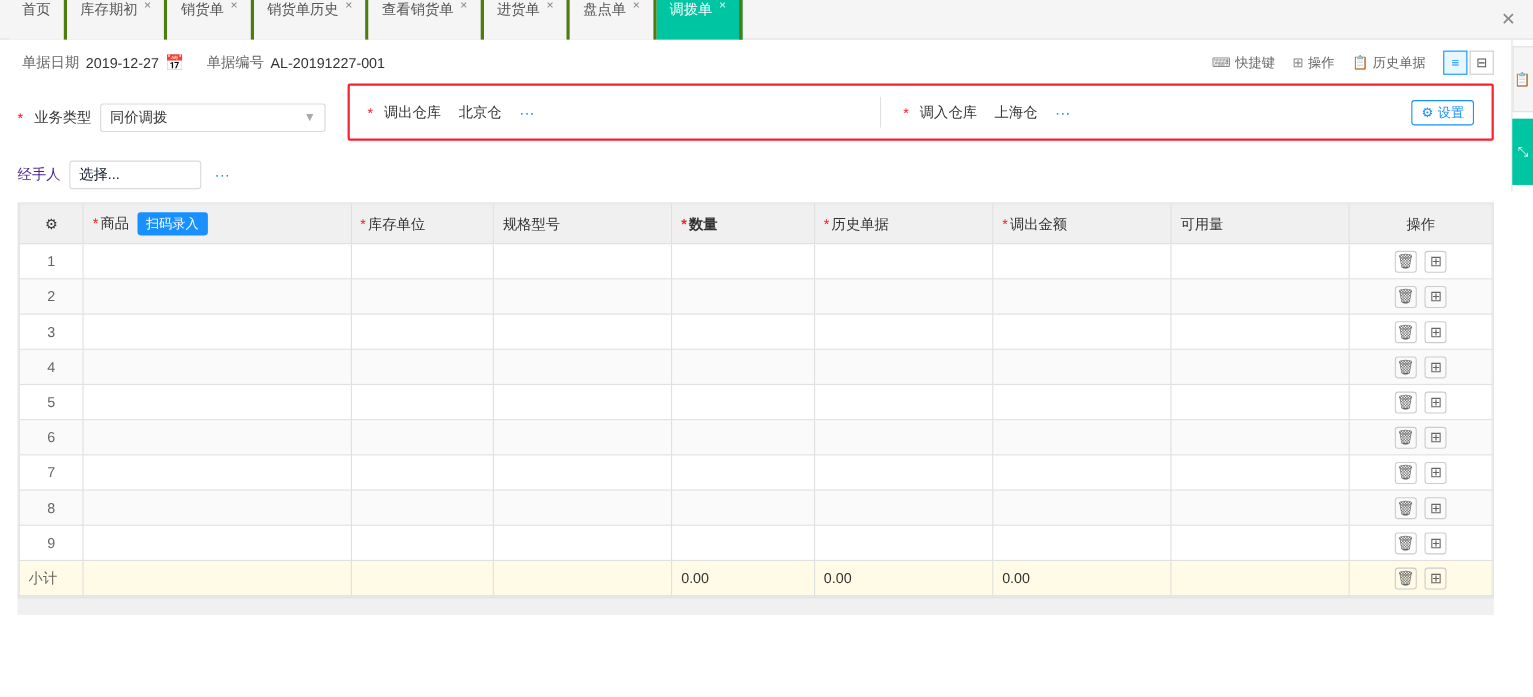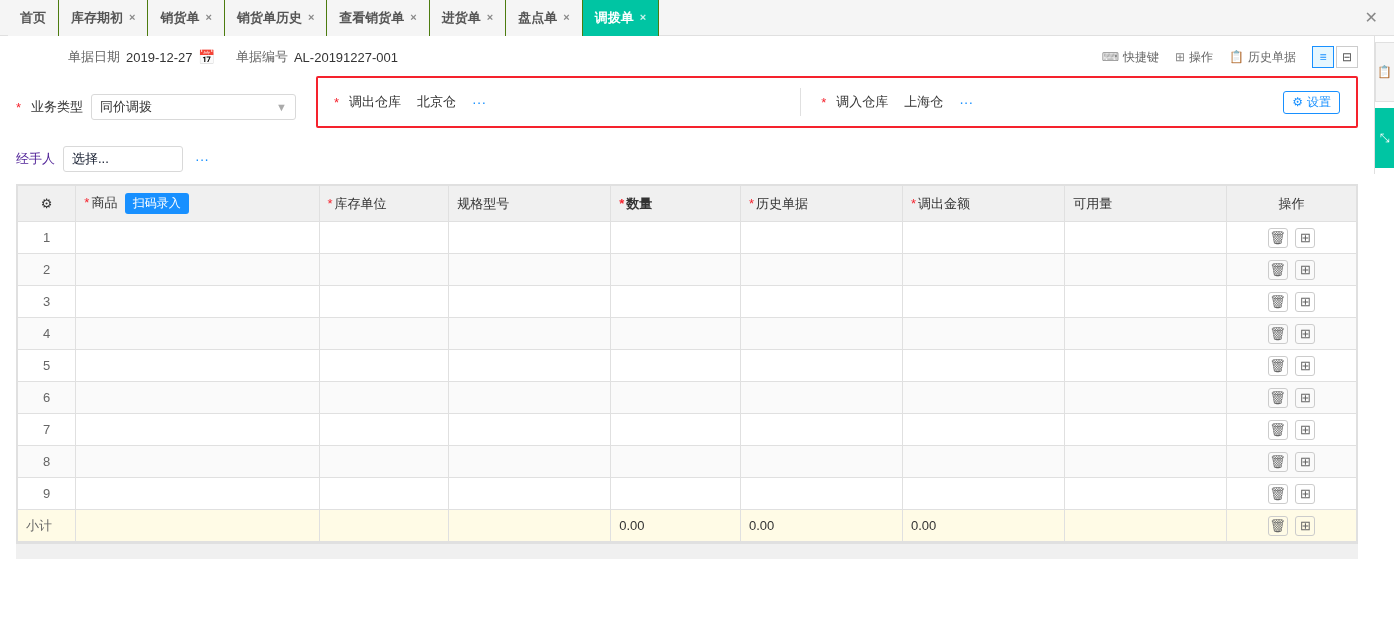--- a/index.html
+++ b/index.html
@@ -10,31 +10,29 @@
       display: flex;
       align-items: center;
       border-bottom: 1px solid #e0e0e0;
       background: #f5f5f5;
       height: 36px;
       padding: 0 8px;
       position: relative;
     }
     .tab-item {
       display: flex;
-      align-items: center;
       padding: 0 12px;
       height: 36px;
       cursor: pointer;
       font-size: 13px;
       color: #555;
       white-space: nowrap;
-      border-right: 1px solid #4d7c0f;
+      border-right: 3px solid #4d7c0f;
       background: #f5f5f5;
       gap: 6px;
-      font-weight: bold;
     }
     .tab-item:first-child {
       border-left: none;
     }
     .tab-item.active {
       background: #00c5a3;
       color: #fff;
     }
     .tab-item .tab-close {
       font-size: 11px;
@@ -311,21 +309,21 @@
   </div>
   <div class="tab-item active">
     <span>调拨单</span>
     <span class="tab-close">×</span>
   </div>
   <div class="tab-bar-close">✕</div>
 </div>
 
 <div class="main-content">
 
-  <div style="display:flex; align-items:center; justify-content:space-between; padding: 10px 16px 8px 20px; margin-left: 48px;">
+  <div style="display:flex; align-items:center; justify-content:space-between; padding: 10px 16px 8px 20px;">
     <div style="display:flex; align-items:center; gap:20px;">
       <div class="field-group">
         <span class="label">单据日期</span>
         <span class="value">2019-12-27</span>
         <span class="calendar-icon">📅</span>
       </div>
       <div class="field-group">
         <span class="label">单据编号</span>
         <span class="value">AL-20191227-001</span>
       </div>

